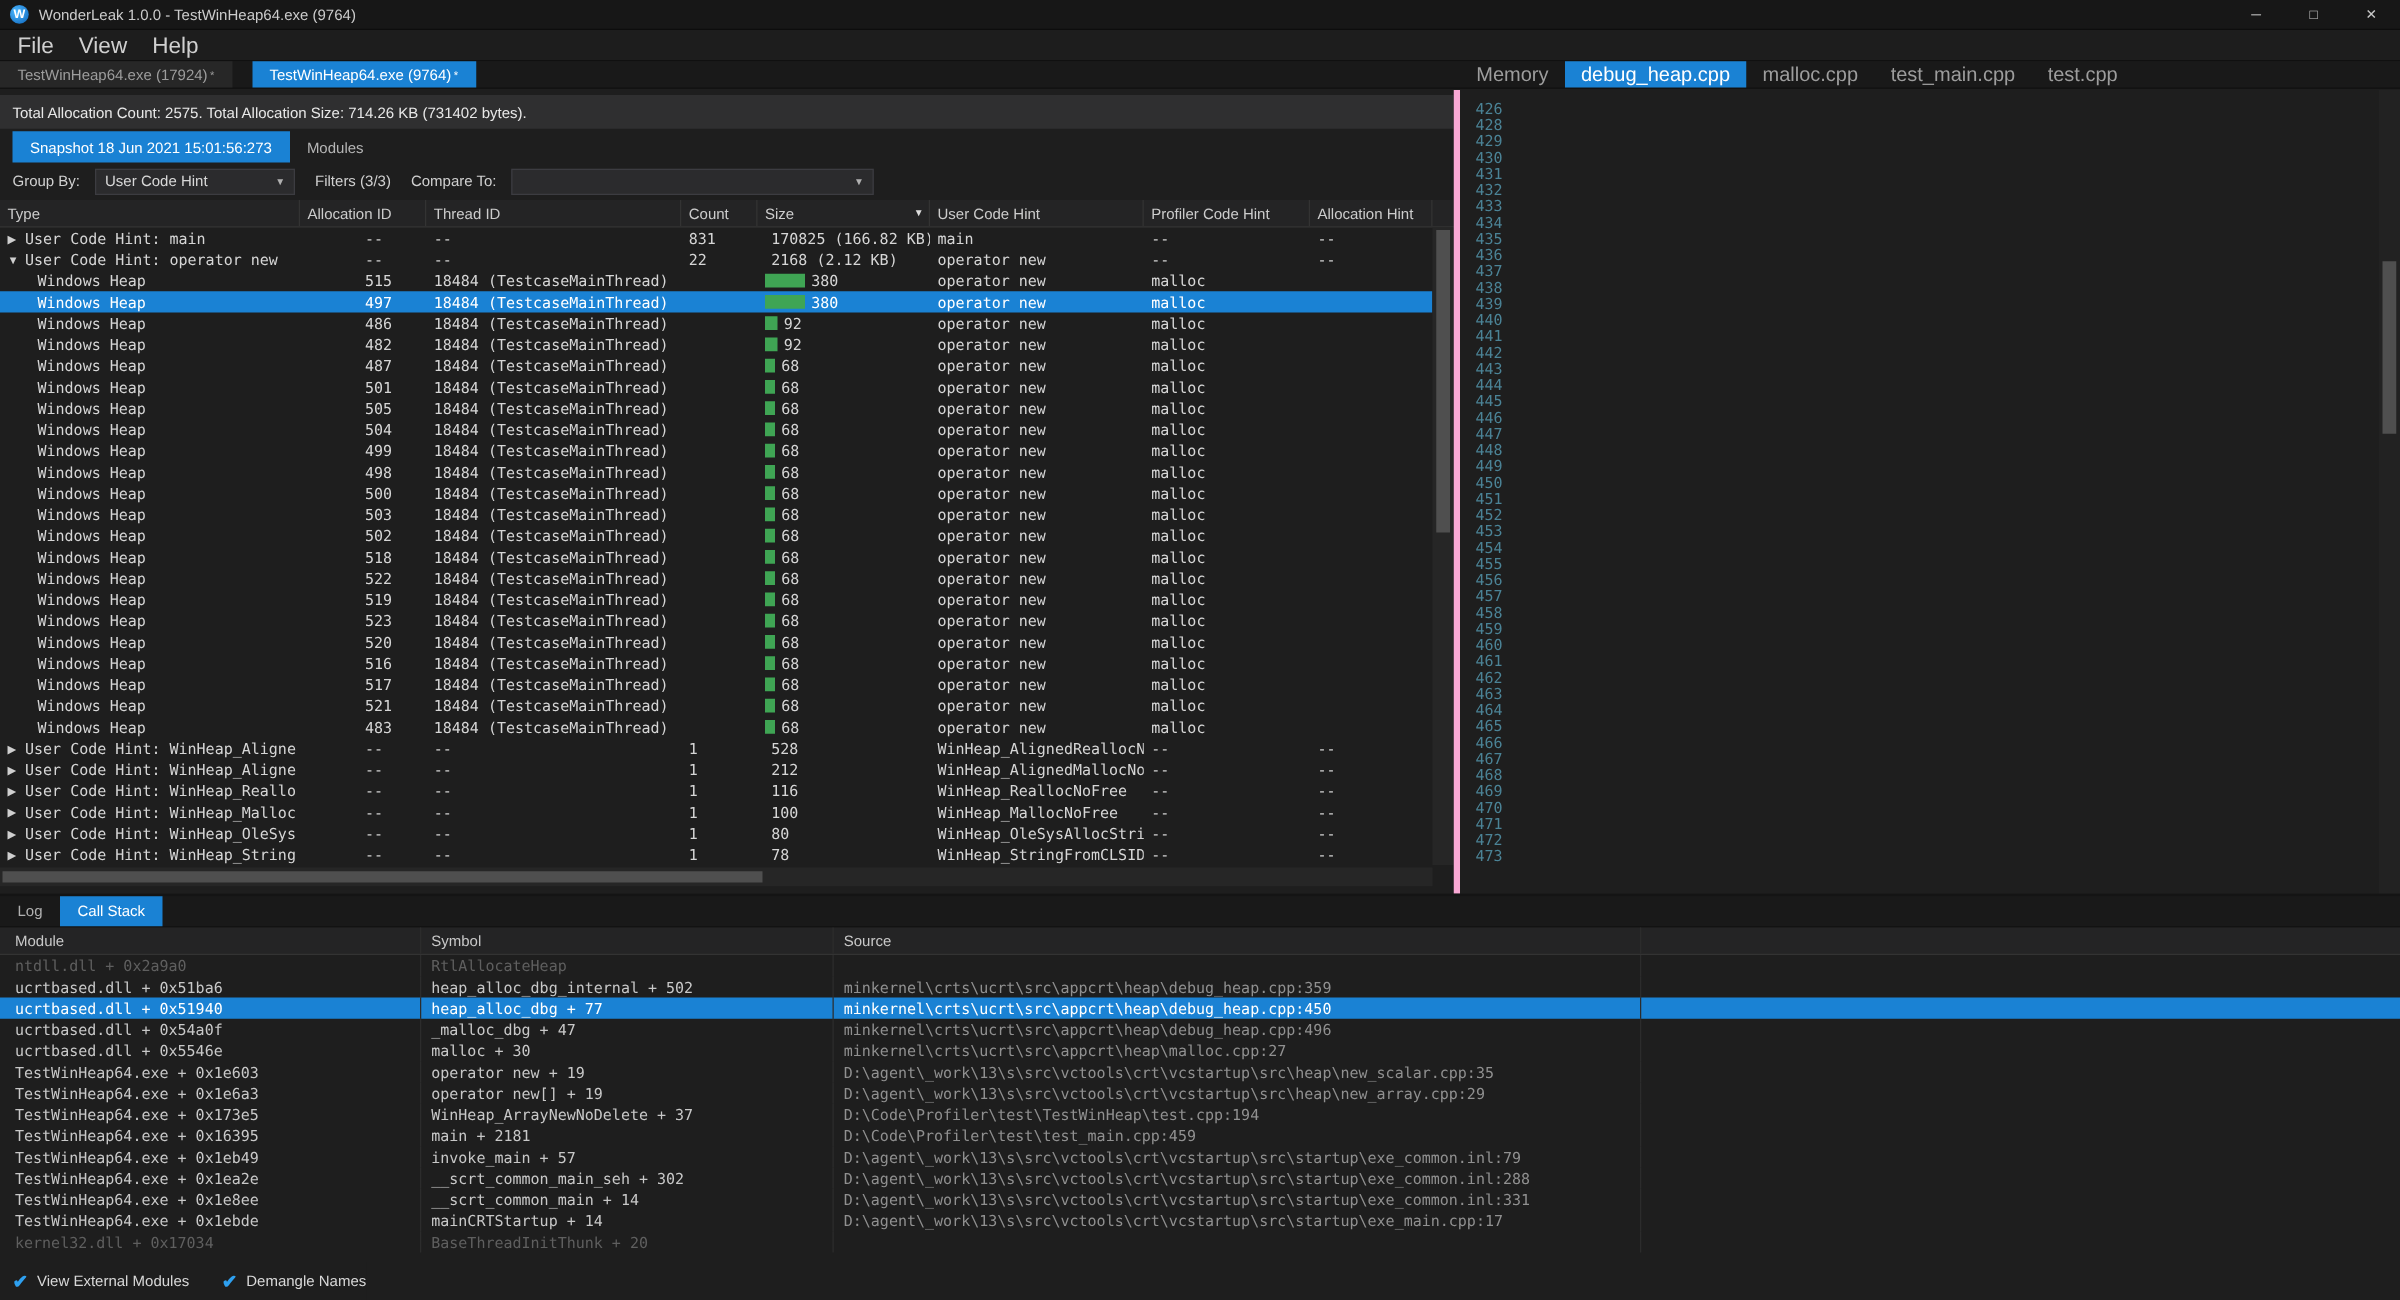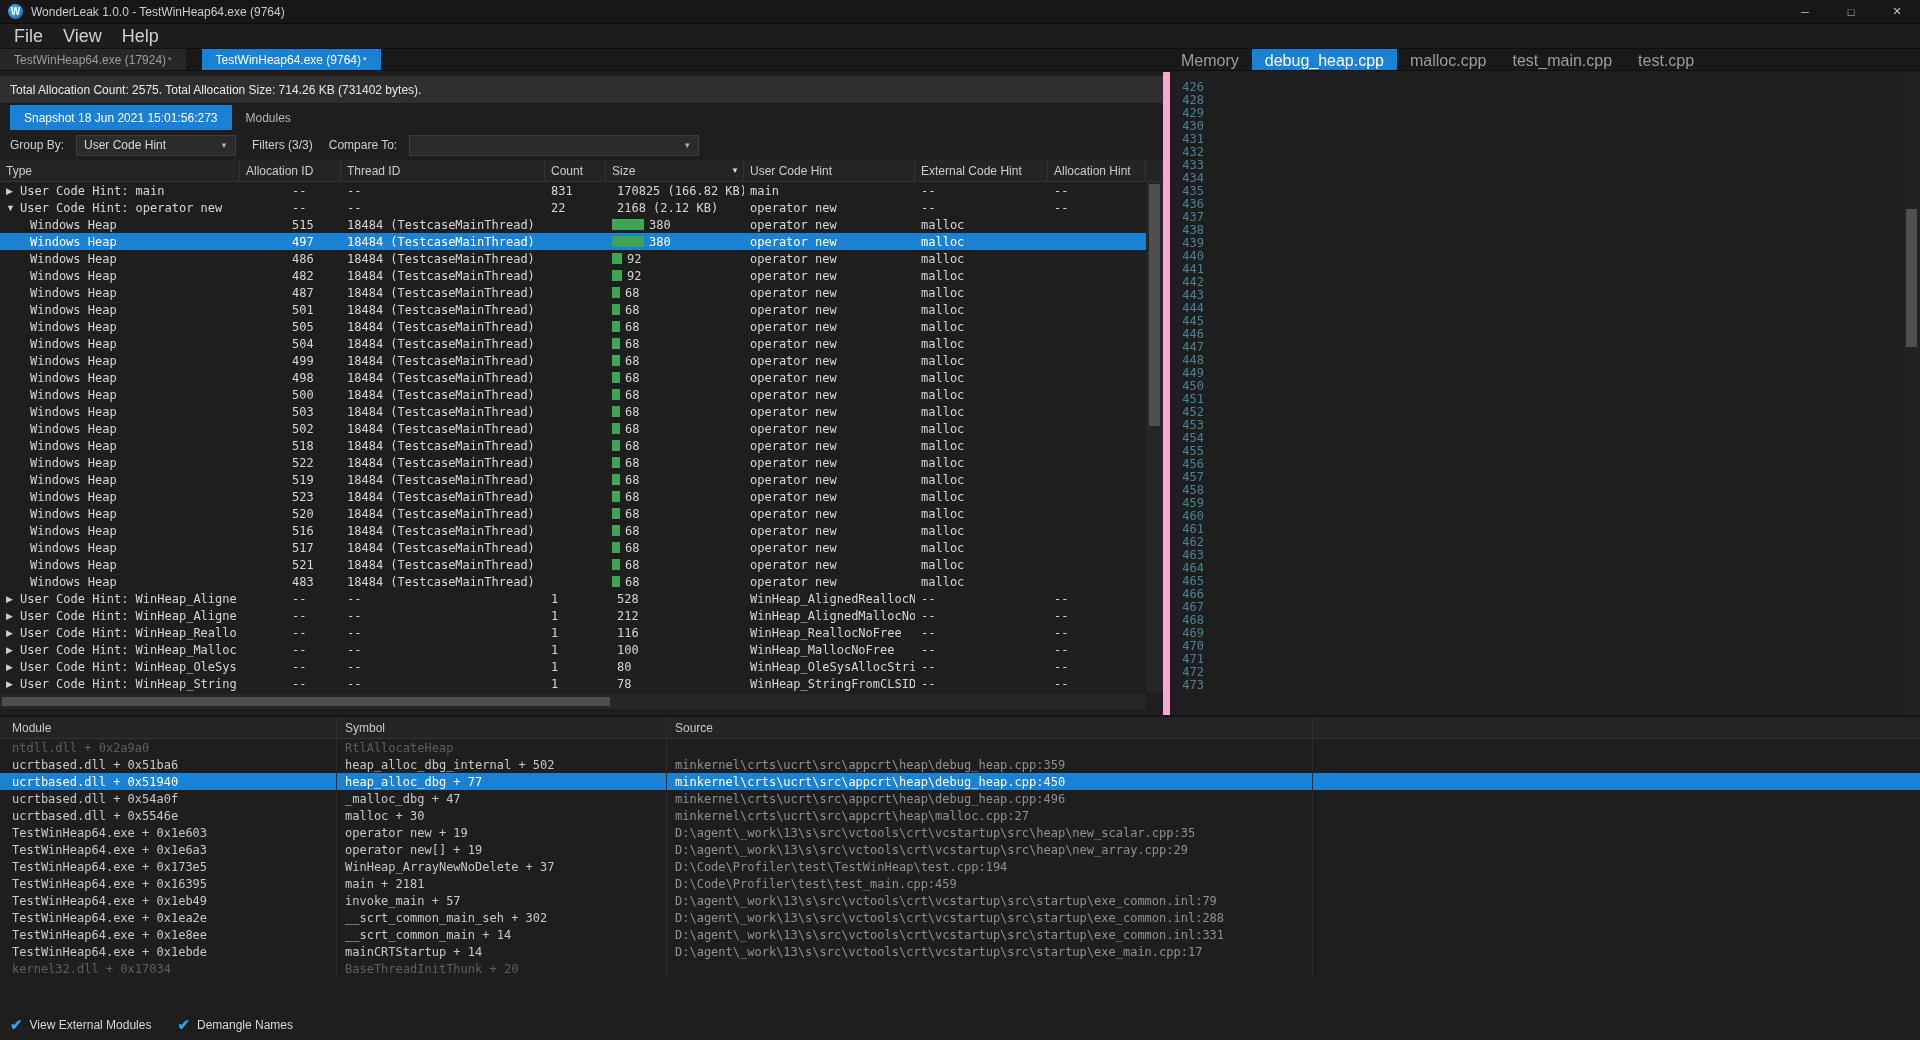--- a/index.html
+++ b/index.html
@@ -62,21 +62,21 @@
   .arrow{display:inline-block;width:14px;font-size:9px;color:#cfcfcf;font-family:"Liberation Sans",sans-serif;flex:none}
   .row.child .arrow{width:24px}
   .bar{height:11px;background:var(--bar,#3fa554);margin-right:5px;flex:none}
 
   .vscroll{position:absolute;left:1146px;top:110px;width:17px;height:510px;background:#262626}
   .vscroll .thumb{position:absolute;left:3px;right:3px;top:2px;height:242px;background:#4f4f4f}
   .hscroll{position:absolute;left:0;top:622px;width:1146px;height:15px;background:#262626}
   .hscroll .thumb{position:absolute;top:3px;left:2px;width:608px;height:9px;background:#4f4f4f}
 
   
-  .right{position:absolute;left:1163px;top:72px;width:757px;height:643px;background:#1e1e1e;border-left:7px solid #f9a8d4}
+  .right{position:absolute;left:1163px;top:72px;width:757px;height:643px;background:#1e1e1e;border-left:5px solid #f9a8d4}
   .code{position:absolute;left:0;top:0;right:0;bottom:0;padding-top:9px;
     font-family:"DejaVu Sans Mono",monospace;font-size:12px;overflow:hidden}
   .cl{display:flex;height:13px;line-height:13px;white-space:pre}
   .ln{width:48px;text-align:right;padding-right:14px;color:var(--linenum,#4b8396);flex:none}
   .ct{white-space:pre}
   .ct span{white-space:pre;color:#c8c8c8}
   .cl.hl .ct{background:var(--accent,#1a82d4)}
   .cl.hl .ct span{color:#ffffff}
   .vscroll2{position:absolute;right:0;top:0;width:17px;height:100%;background:#222222}
   .vscroll2 .thumb{position:absolute;left:3px;right:3px;top:137px;height:138px;background:#4f4f4f}
@@ -179,21 +179,21 @@
     <div class="thead">
       <span class="hc c0">Type</span>
       <span class="hc c1">Allocation ID</span>
       <span class="hc c2">Thread ID</span>
       <span class="hc c3">Count</span>
       <span class="hc c4">
         <span>Size</span>
         <span class="sort">▼</span>
       </span>
       <span class="hc c5">User Code Hint</span>
-      <span class="hc c6">External Code Hint</span>
+      <span class="hc c6">Profiler Code Hint</span>
       <span class="hc c7">Allocation Hint</span>
     </div>
 
     <div class="tbody">
 
     <div class="row group">
         <span class="cell c0"><span class="arrow">▶</span><span>User Code Hint: main</span></span>
         <span class="cell c1">--</span>
         <span class="cell c2">--</span>
         <span class="cell c3">831</span>
@@ -646,20 +646,25 @@
         <div class="cl">
         <span class="ln">473</span><span class="ct"><span></span></span>
       </div>
       </div>
     <div class="vscroll2">
         <div class="thumb"></div>
       </div>
   </section>
 
   <section class="bottom">
+    <div class="btabs">
+
+    <div class="btab">Log</div>
+        <div class="btab active">Call Stack</div>
+      </div>
 
     <div class="bhead">
       <span class="bc b0">Module</span>
       <span class="bc b1">Symbol</span>
       <span class="bc b2">Source</span>
       <span class="bc b3"></span>
     </div>
 
     <div class="bbody">
 

